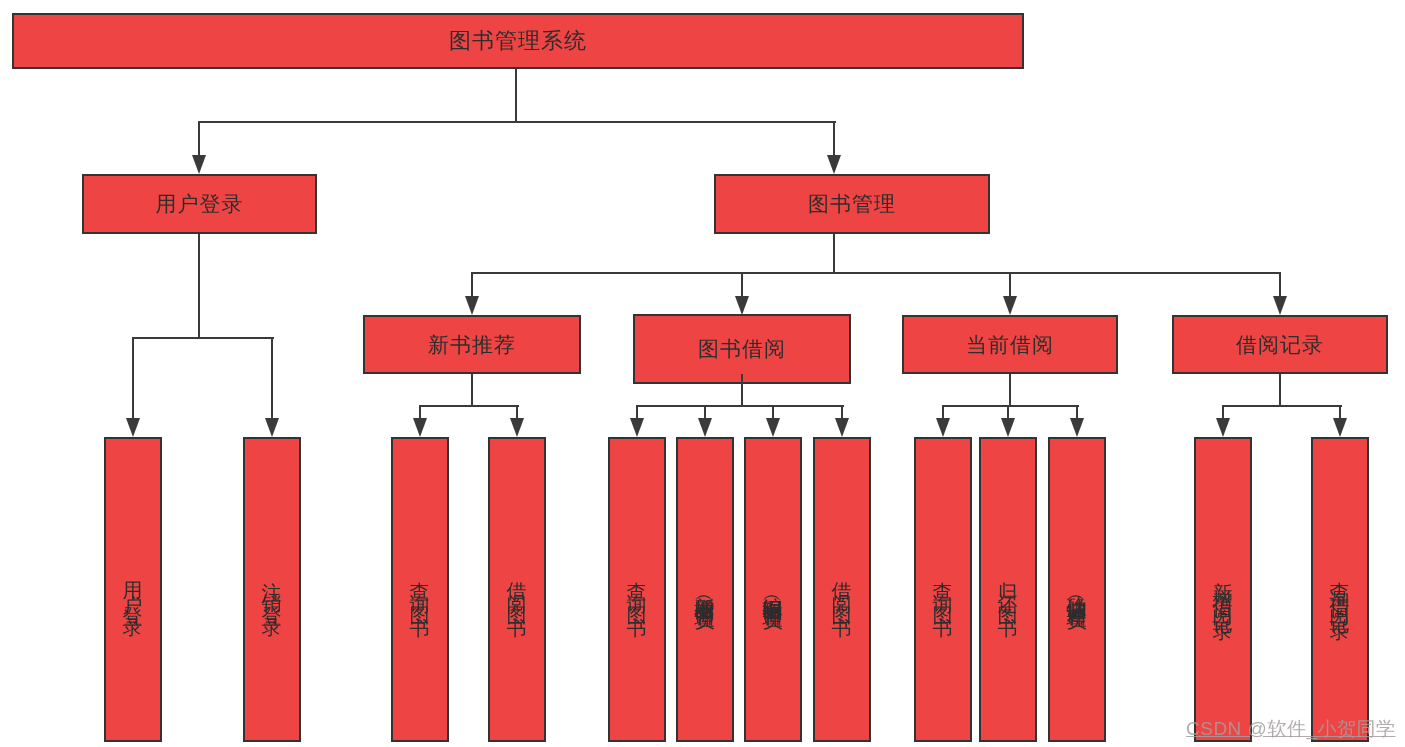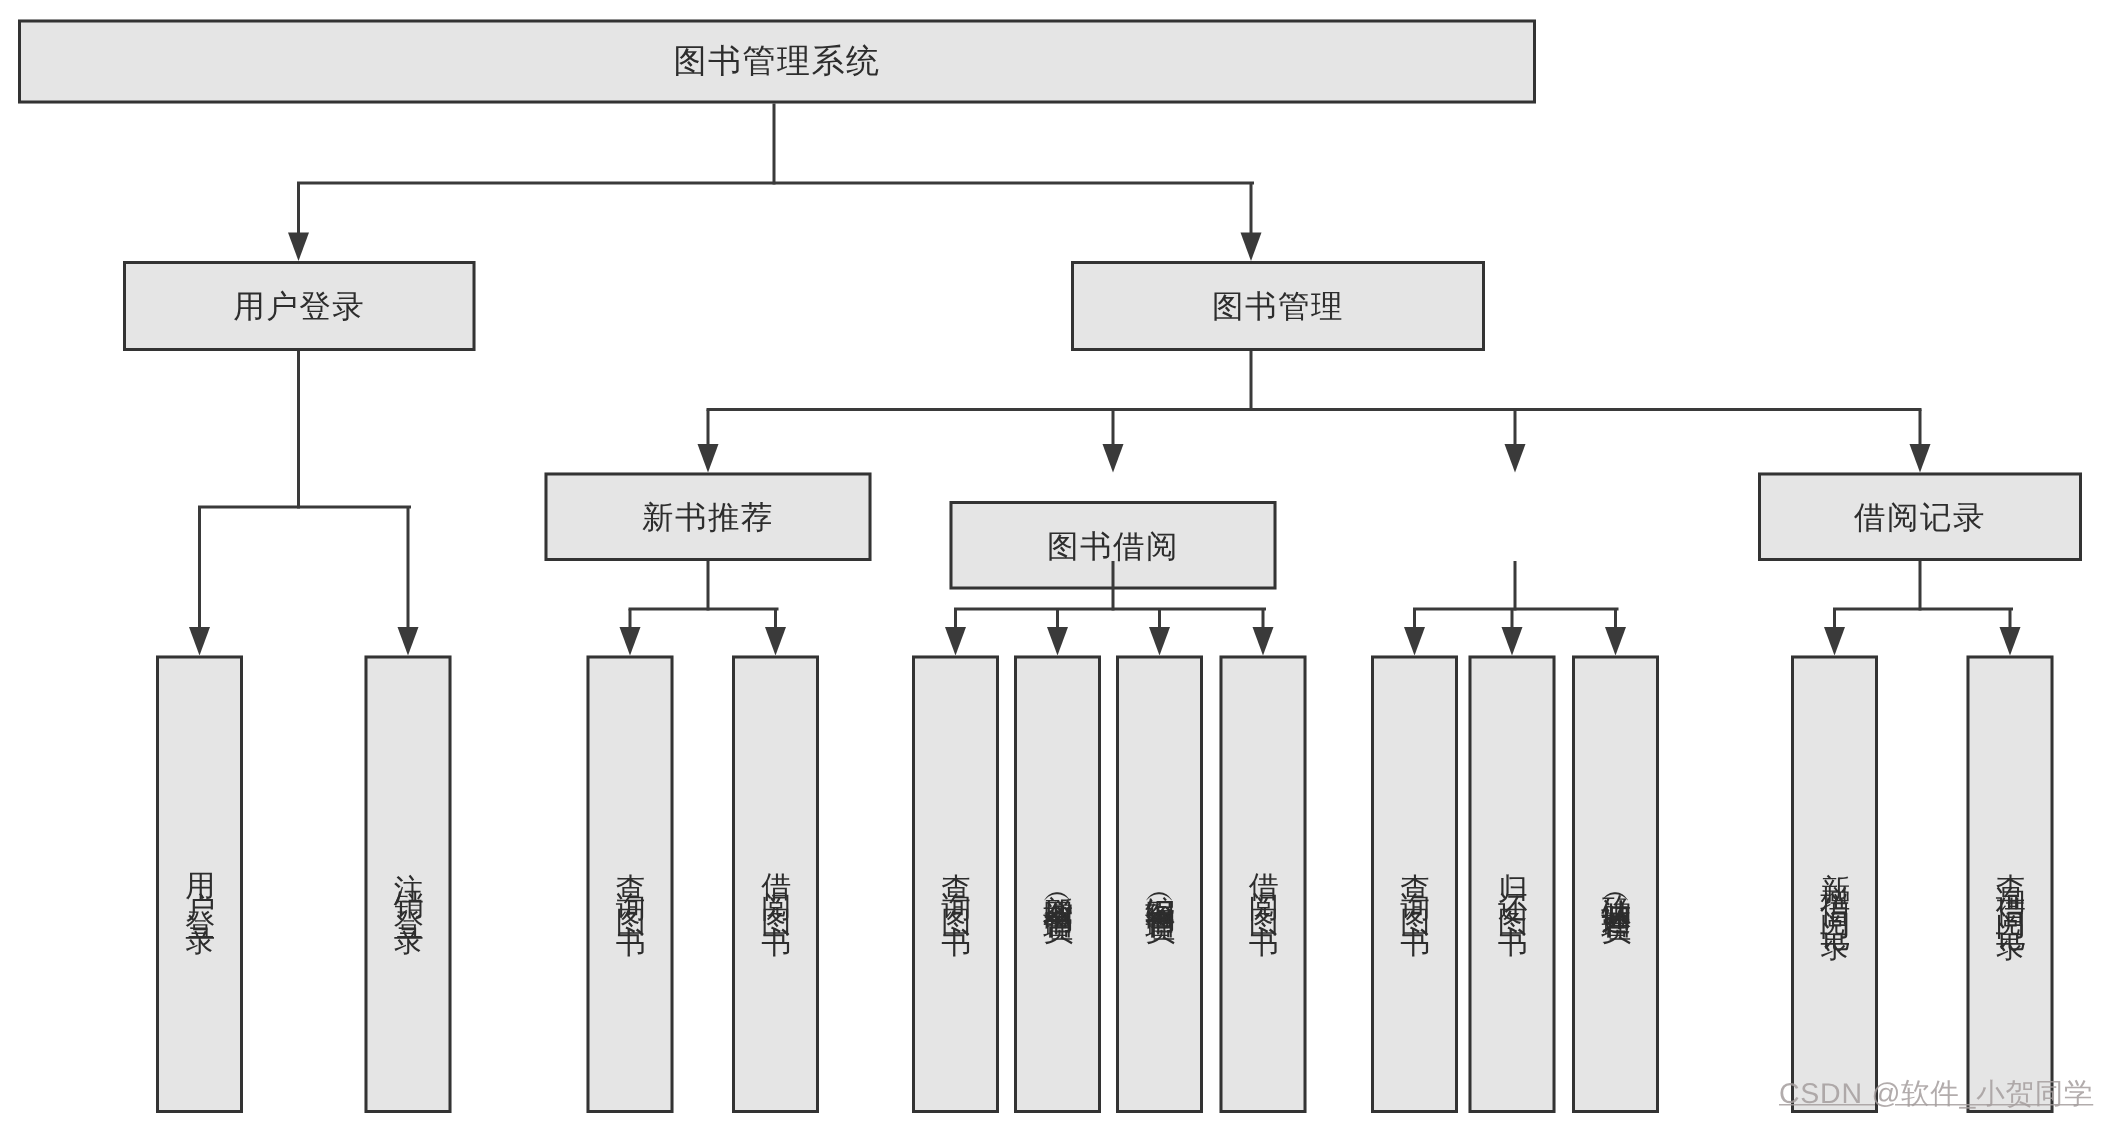--- a/index.html
+++ b/index.html
@@ -8,21 +8,21 @@
     width: 1405px;
     height: 747px;
     background: #ffffff;
     font-family: "Liberation Sans", "DejaVu Sans", sans-serif;
     overflow: hidden;
   }
   
   .box {
     position: absolute;
     box-sizing: border-box;
-    background: #e5e5e5;
+    background: #ef4444;
     border: 2px solid #333333;
     color: #2d2d2d;
     display: flex;
     align-items: center;
     justify-content: center;
   }
   .hbox { font-size: 21px; letter-spacing: 1px; }
   .root-box { font-size: 22px; }
   .vbox {
     writing-mode: vertical-rl;
@@ -91,21 +91,22 @@
   <i class="lv" style="left:471px;  top:273px; height:25px;"></i>
   <i class="ar" style="left:465px;  top:296px;"></i>
   <i class="lv" style="left:741px;  top:273px; height:25px;"></i>
   <i class="ar" style="left:735px;  top:296px;"></i>
   <i class="lv" style="left:1009px; top:273px; height:25px;"></i>
   <i class="ar" style="left:1003px; top:296px;"></i>
   <i class="lv" style="left:1279px; top:273px; height:25px;"></i>
   <i class="ar" style="left:1273px; top:296px;"></i>
 
   <div class="box hbox" style="left:363px;  top:315px; width:218px; height:59px;">新书推荐</div>
-  <div class="box hbox" style="left:633px;  top:334px; width:218px; height:59px;font-family:Liberation Mono, monospace;">图书借阅</div>
+  <div class="box hbox" style="left:633px;  top:314px; width:218px; height:70px;font-family:Liberation Mono, monospace;">图书借阅</div>
+  <div class="box hbox" style="left:902px;  top:315px; width:216px; height:59px;">当前借阅</div>
   <div class="box hbox" style="left:1172px; top:315px; width:216px; height:59px;">借阅记录</div>
 
   <i class="lv" style="left:471px; top:374px; height:33px;"></i>
   <i class="lh" style="left:419px; top:405px; width:100px;"></i>
   <i class="lv" style="left:419px; top:406px; height:14px;"></i>
   <i class="ar" style="left:413px; top:418px;"></i>
   <i class="lv" style="left:516px; top:406px; height:14px;"></i>
   <i class="ar" style="left:510px; top:418px;"></i>
 
   <i class="lv" style="left:741px; top:374px; height:33px;"></i>

